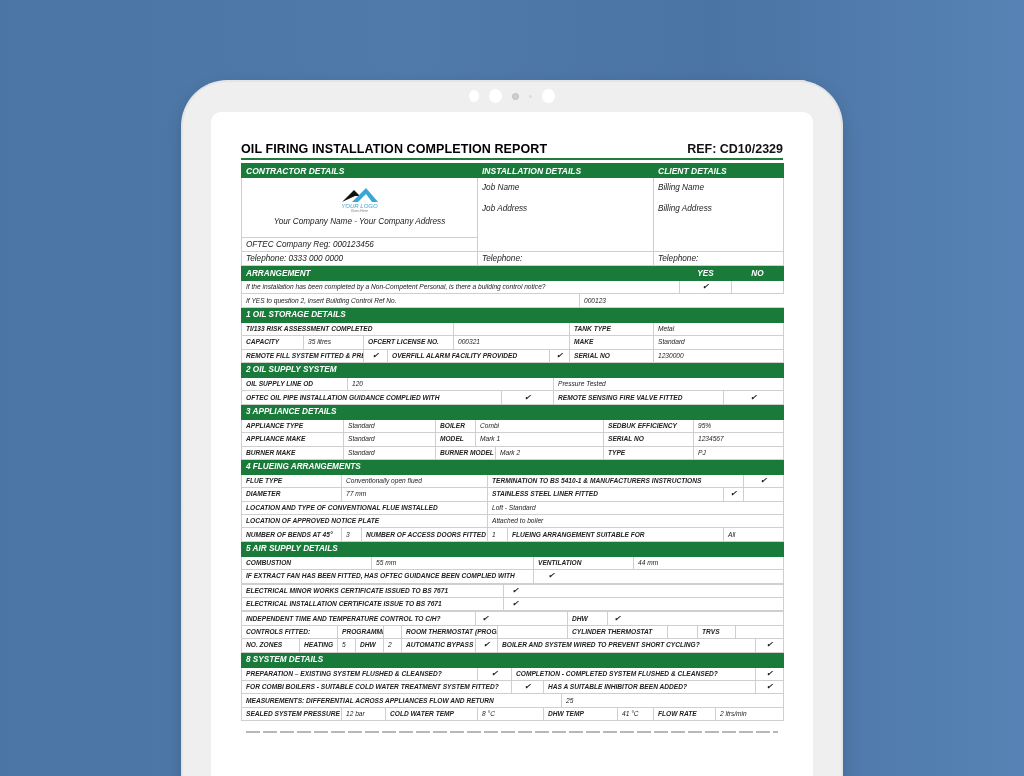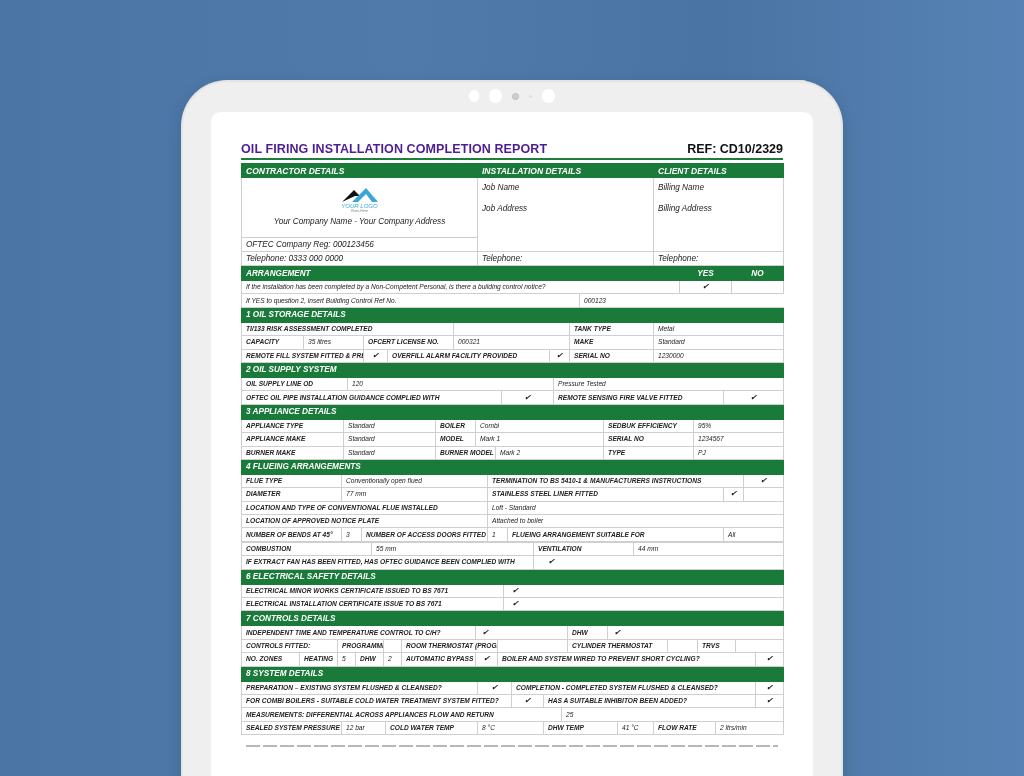--- a/index.html
+++ b/index.html
@@ -20,21 +20,21 @@
   .cam.s { width: 10px; height: 12px; }
   .cam.m { width: 13px; height: 14px; }
   .cam.lens { width: 7px; height: 7px; background: #cfcfcf; border: 1px solid #bbb; }
   .cam.dot { width: 3px; height: 3px; background: #ddd; }
   .screen {
     position: absolute; left: 28px; top: 30px; width: 602px; height: 740px;
     background: #fff; border-radius: 10px; overflow: hidden;
   }
   .doc { position: absolute; left: 30px; top: 30px; width: 542px; font-size: 8px; color: #222; }
   .title-row { display: flex; justify-content: space-between; align-items: flex-end; border-bottom: 2px solid #1e7d3a; padding-bottom: 2px; }
-  .doc-title { font-size: 12.5px; font-weight: bold; color: #4c1d95; letter-spacing: 0.1px; }
+  .doc-title { font-size: 12.5px; font-weight: bold; color: #000000; letter-spacing: 0.1px; }
   .doc-ref { font-size: 12.5px; font-weight: bold; color: #111; }
   table { width: 100%; border-collapse: collapse; table-layout: fixed; font-style: italic; }
   td { border: 1px solid #cfcfcf; padding: 0 4px; height: 13.4px; line-height: 12px; white-space: nowrap; overflow: hidden; font-size: 6.6px; }
   td.b { font-weight: bold; }
   td.sec { background: #1a7a3a; color: #fff; font-weight: bold; font-size: 8.2px; height: 14px; border-color: #1a7a3a; }
   td.chk { text-align: center; font-size: 8px; color: #222; }
   .hdr3 td.sec { font-size: 8.5px; }
   .big td { font-size: 8.2px; height: 14px; }
   .logo-cell { height: 60px !important; text-align: center; vertical-align: middle; }
   .info-cell { vertical-align: top; padding-top: 2px; font-size: 8.3px; line-height: 16px; }
@@ -291,42 +291,42 @@
         </table>
 
       <table>
         <colgroup>
             <col style="width:130px">
             <col style="width:162px">
             <col style="width:100px">
             <col style="width:150px">
           </colgroup>
         <tbody>
+            <tr>
+              <td class="sec" colspan="4">5 AIR SUPPLY DETAILS</td>
+            </tr>
         <tr>
           <td class="b">COMBUSTION</td>
           <td>55 mm</td>
           <td class="b">VENTILATION</td>
           <td>44 mm</td>
         </tr>
         <tr>
           <td class="b" colspan="2" style="width:auto">IF EXTRACT FAN HAS BEEN FITTED, HAS OFTEC GUIDANCE BEEN COMPLIED WITH</td>
           <td class="chk" style="text-align:left;padding-left:14px" colspan="2">✔</td>
         </tr>
       </tbody>
         </table>
 
       <table>
         <colgroup>
             <col style="width:262px">
             <col style="width:280px">
           </colgroup>
         <tbody>
-            <tr>
-              <td class="sec" colspan="2">6 ELECTRICAL SAFETY DETAILS</td>
-            </tr>
         <tr>
           <td class="b">ELECTRICAL MINOR WORKS CERTIFICATE ISSUED TO BS 7671</td>
           <td class="chk" style="text-align:left;padding-left:8px">✔</td>
         </tr>
         <tr>
           <td class="b">ELECTRICAL INSTALLATION CERTIFICATE ISSUE TO BS 7671</td>
           <td class="chk" style="text-align:left;padding-left:8px">✔</td>
         </tr>
       </tbody>
         </table>
@@ -342,23 +342,20 @@
             <col style="width:22px">
             <col style="width:70px">
             <col style="width:40px">
             <col style="width:60px">
             <col style="width:30px">
             <col style="width:38px">
             <col style="width:20px">
             <col style="width:28px">
           </colgroup>
         <tbody>
-            <tr>
-              <td class="sec" colspan="14">7 CONTROLS DETAILS</td>
-            </tr>
         <tr>
           <td class="b" colspan="6">INDEPENDENT TIME AND TEMPERATURE CONTROL TO C/H?</td>
           <td class="chk" colspan="2" style="text-align:left;padding-left:6px">✔</td>
           <td class="b">DHW</td>
           <td class="chk" colspan="5" style="text-align:left;padding-left:6px">✔</td>
         </tr>
         <tr>
           <td class="b" colspan="2">CONTROLS FITTED:</td>
           <td class="b" colspan="2">PROGRAMMER</td>
           <td class="chk"></td>

